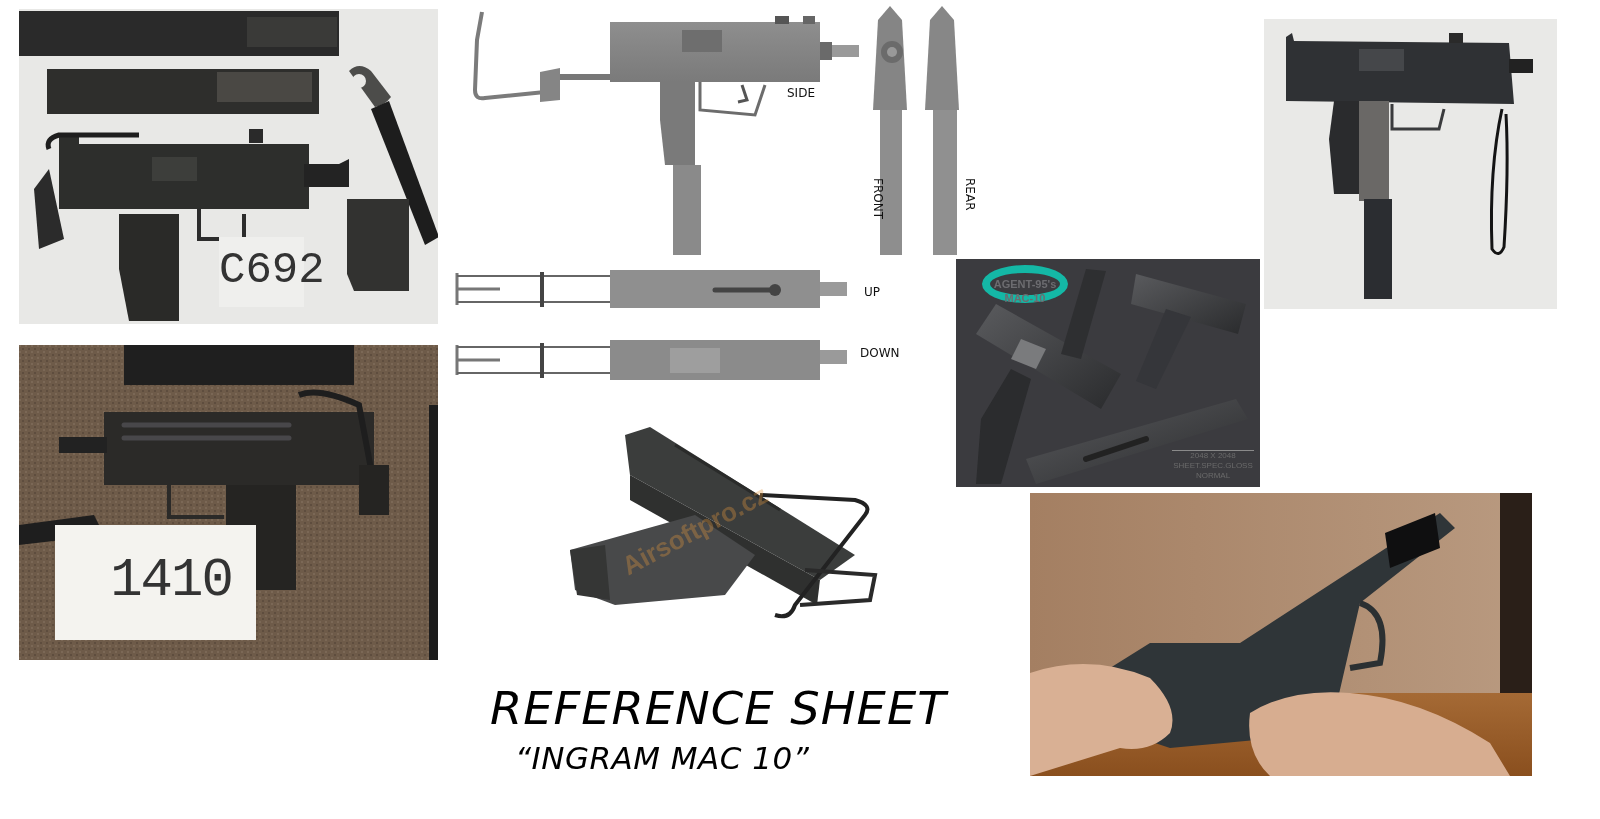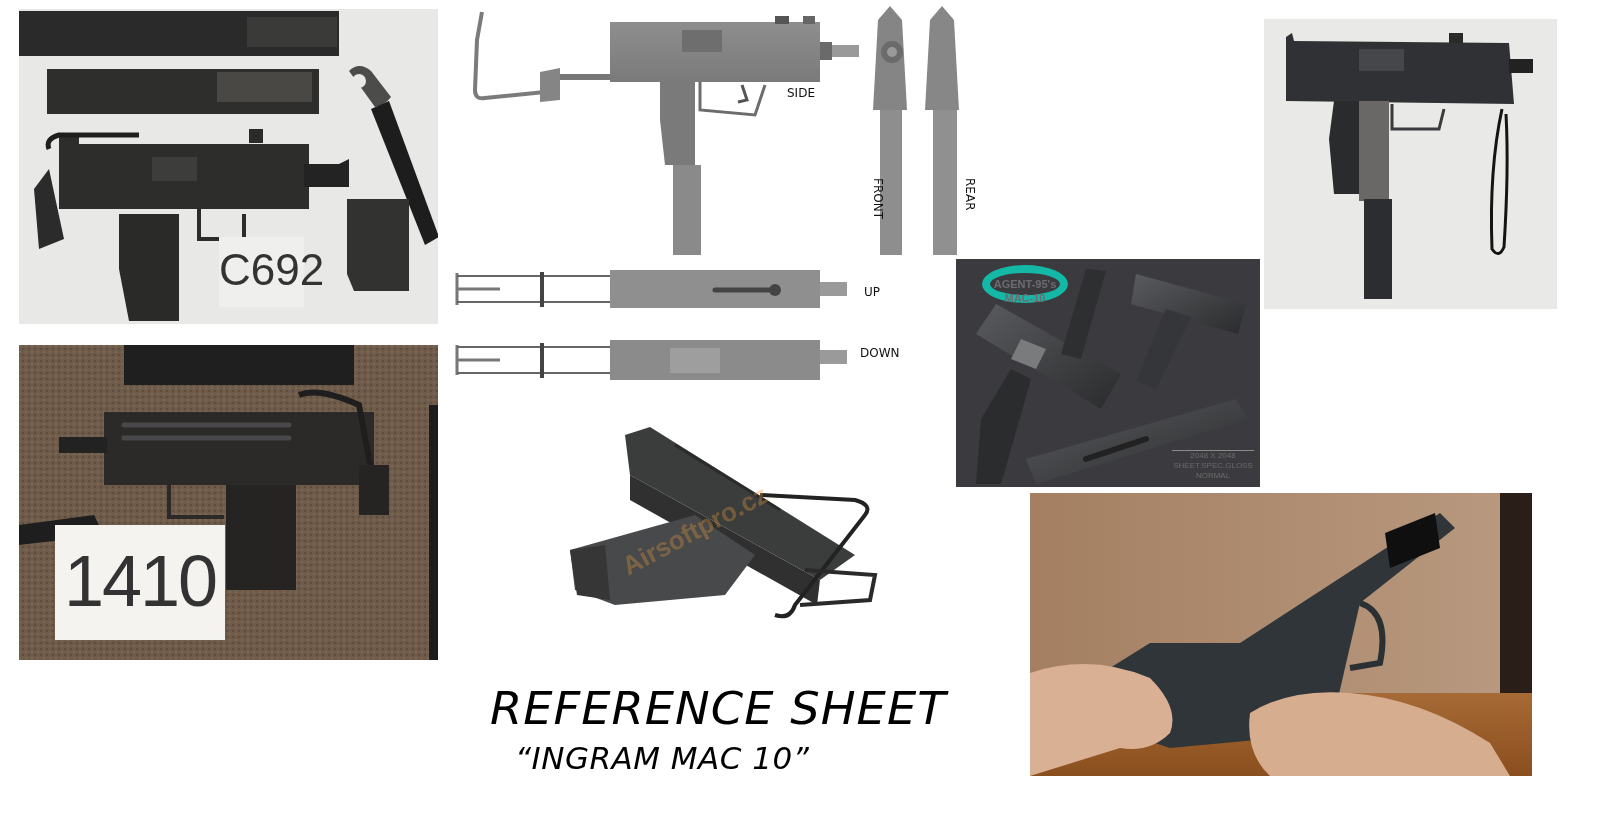--- a/index.html
+++ b/index.html
@@ -35,21 +35,21 @@
     font-family: "Liberation Sans", sans-serif;
   }
   .dk-spec {
     position: absolute; right: 6px; bottom: 6px; width: 82px; border-top: 1px solid #8a8a8a;
     color: #6a6a6a; font-size: 8px; line-height: 10px; text-align: center;
     font-family: "Liberation Sans", sans-serif; padding-top: 0;
   }
 
   .tag-card {
     position: absolute; background: #f4f3ef; color: #333;
-    font-family: Liberation Sans, sans-serif; text-align: center;
+    font-family: Liberation Mono, monospace; text-align: center;
   }
 
   .title {
     position: absolute; left: 490px; top: 682px;
     font-family: "DejaVu Sans", sans-serif; font-style: italic; font-weight: normal;
     font-size: 45px; letter-spacing: 1px; color: #000;
     transform: scaleX(1.03); transform-origin: left top;
   }
   .subtitle {
     position: absolute; left: 515px; top: 740px;
@@ -114,21 +114,21 @@
 
     <path d="M280 50 Q300 42 340 60 L355 140" stroke="#1e1e1e" stroke-width="6" fill="none"></path>
     <rect x="340" y="120" width="30" height="50" fill="#252422"></rect>
 
     <rect x="207" y="140" width="70" height="105" fill="#252422"></rect>
 
     <path d="M150 140 L150 172 L205 172" stroke="#2b2a28" stroke-width="4" fill="none"></path>
 
     <path d="M0 180 L75 170 L85 190 L0 200 Z" fill="#1e1e1e"></path>
   </svg>
-  <div class="tag-card" style="left:36px; top:180px; width:170px; height:115px; font-size:72px; line-height:112px; font-weight:100; letter-spacing:-2px;">
+  <div class="tag-card" style="left:36px; top:180px; width:170px; height:115px; font-size:54px; line-height:112px; font-weight:100; letter-spacing:-2px;padding-left:31px;">
     <span>1410</span>
   </div>
 </div>
 
 <div class="panel" id="p-bp">
   <svg width="530" height="385" viewBox="0 0 530 385">
     <defs>
       <linearGradient id="bpg" x1="0" y1="0" x2="0" y2="1">
         <stop offset="0" stop-color="#8e8e8e"></stop>
         <stop offset="1" stop-color="#7a7a7a"></stop>

